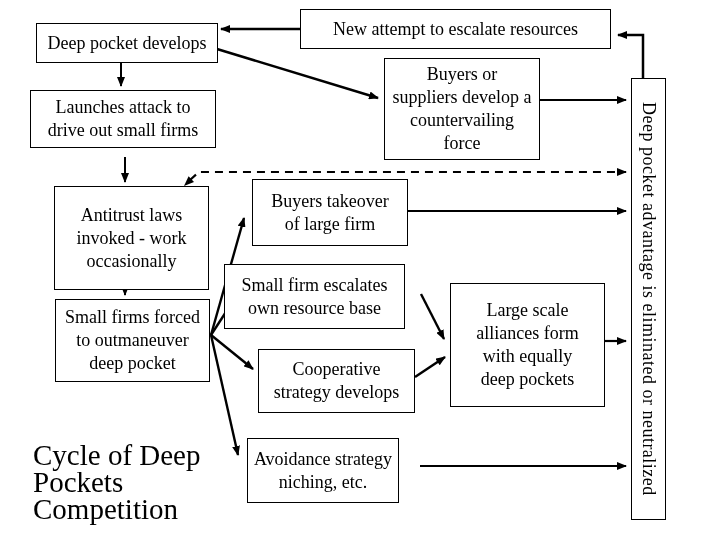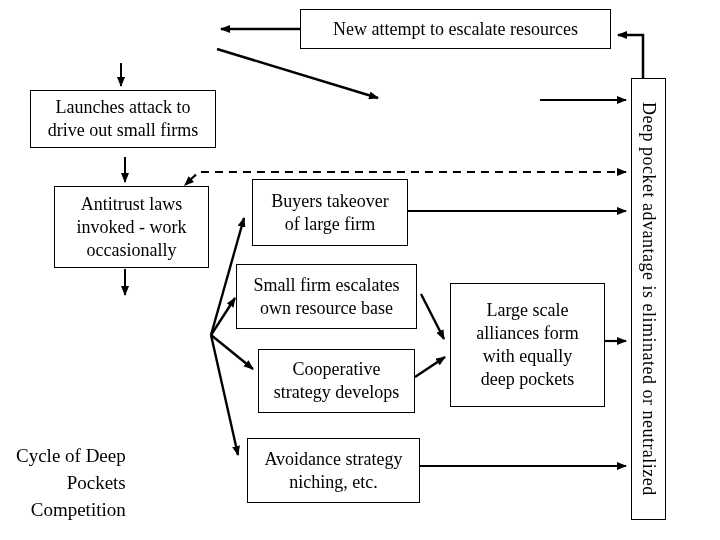--- a/index.html
+++ b/index.html
@@ -26,25 +26,25 @@
     line-height:23px;
   }
   .node.vertical{
     writing-mode:vertical-rl;
     line-height:1;
     font-size:18px;
     letter-spacing:0.5px;
   }
   .title{
     position:absolute;
-    left:16px;top:442px;
-    font-size:19px;
+    left:33px;top:442px;
+    font-size:29px;
     line-height:27px;
     white-space:pre-line;
-    text-align:right;
+    text-align:left;
   }
 </style>
 </head>
 <body>
 
 <div class="canvas">
 
   <svg class="arrows" viewBox="0 0 720 540" xmlns="http://www.w3.org/2000/svg">
     <defs>
       <marker id="ah" viewBox="0 0 10 8" refX="9" refY="4" markerWidth="10" markerHeight="8" markerUnits="userSpaceOnUse" orient="auto">
@@ -81,47 +81,55 @@
 
     <line x1="415" y1="377" x2="445" y2="357" stroke="#000" stroke-width="2.4" marker-end="url(#ah)"></line>
 
     <line x1="605" y1="341" x2="626" y2="341" stroke="#000" stroke-width="2.2" marker-end="url(#ah)"></line>
 
     <line x1="420" y1="466" x2="626" y2="466" stroke="#000" stroke-width="2.2" marker-end="url(#ah)"></line>
 
     <path d="M643,78 L643,35 L618,35" fill="none" stroke="#000" stroke-width="2.5" marker-end="url(#ah)"></path>
   </svg>
 
+  <div class="node" style="left:36px;top:23px;width:182px;height:40px">Deep pocket develops</div>
 
   <div class="node" style="left:300px;top:9px;width:311px;height:40px">New attempt to escalate resources</div>
 
+  <div class="node" style="left:384px;top:58px;width:156px;height:102px">Buyers or
+suppliers develop a
+countervailing
+force</div>
 
   <div class="node" style="left:30px;top:90px;width:186px;height:58px">Launches attack to
 drive out small firms</div>
 
-  <div class="node" style="left:54px;top:186px;width:155px;height:82px">Antitrust laws
+  <div class="node" style="left:54px;top:186px;width:155px;height:104px">Antitrust laws
 invoked - work
 occasionally</div>
 
   <div class="node" style="left:252px;top:179px;width:156px;height:67px">Buyers takeover
 of large firm</div>
 
-  <div class="node" style="left:236px;top:264px;width:181px;height:65px">Small firm escalates
+  <div class="node" style="left:224px;top:264px;width:181px;height:65px">Small firm escalates
 own resource base</div>
 
+  <div class="node" style="left:55px;top:299px;width:155px;height:83px">Small firms forced
+to outmaneuver
+deep pocket</div>
 
   <div class="node" style="left:258px;top:349px;width:157px;height:64px">Cooperative
 strategy develops</div>
 
   <div class="node" style="left:450px;top:283px;width:155px;height:124px">Large scale
 alliances form
 with equally
 deep pockets</div>
 
-  <div class="node" style="left:247px;top:438px;width:173px;height:65px">Avoidance strategy
+  <div class="node" style="left:247px;top:438px;width:152px;height:65px">Avoidance strategy
 niching, etc.</div>
 
   <div class="node vertical" style="left:631px;top:78px;width:35px;height:442px">Deep pocket advantage is eliminated or neutralized</div>
 
   <div class="title">Cycle of Deep
 Pockets
 Competition</div>
 
 </div>
 

